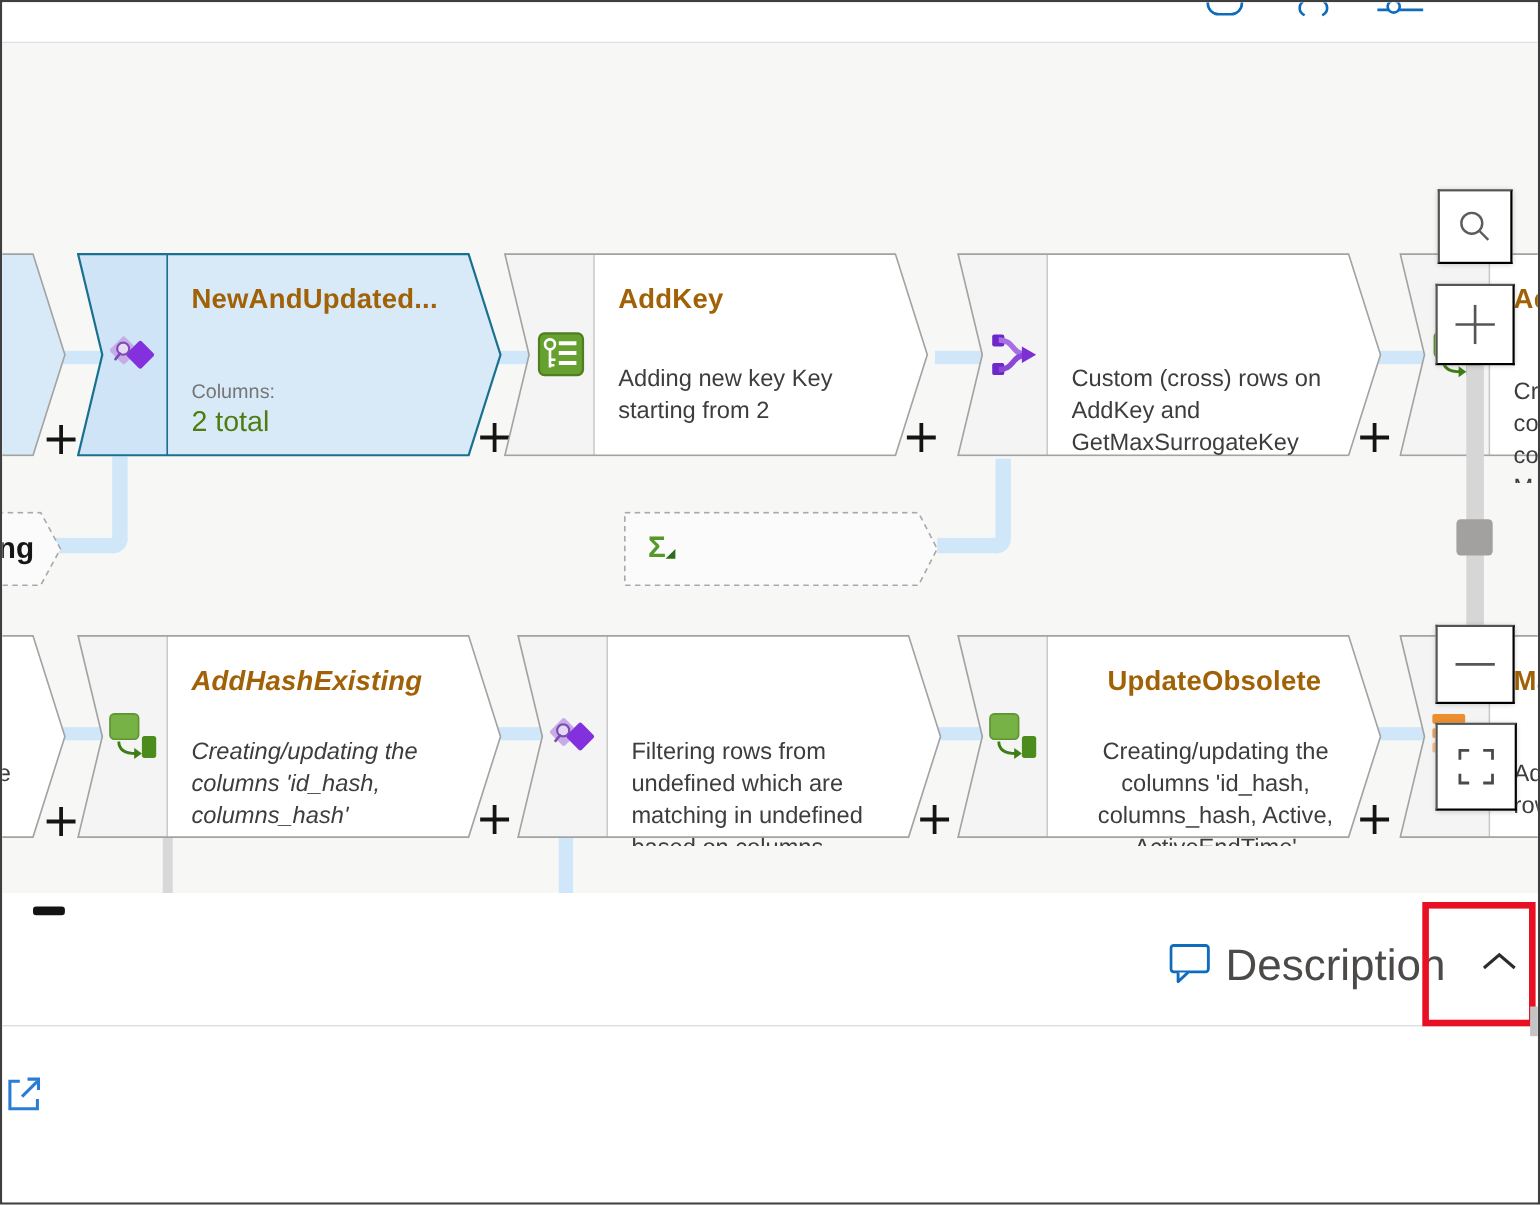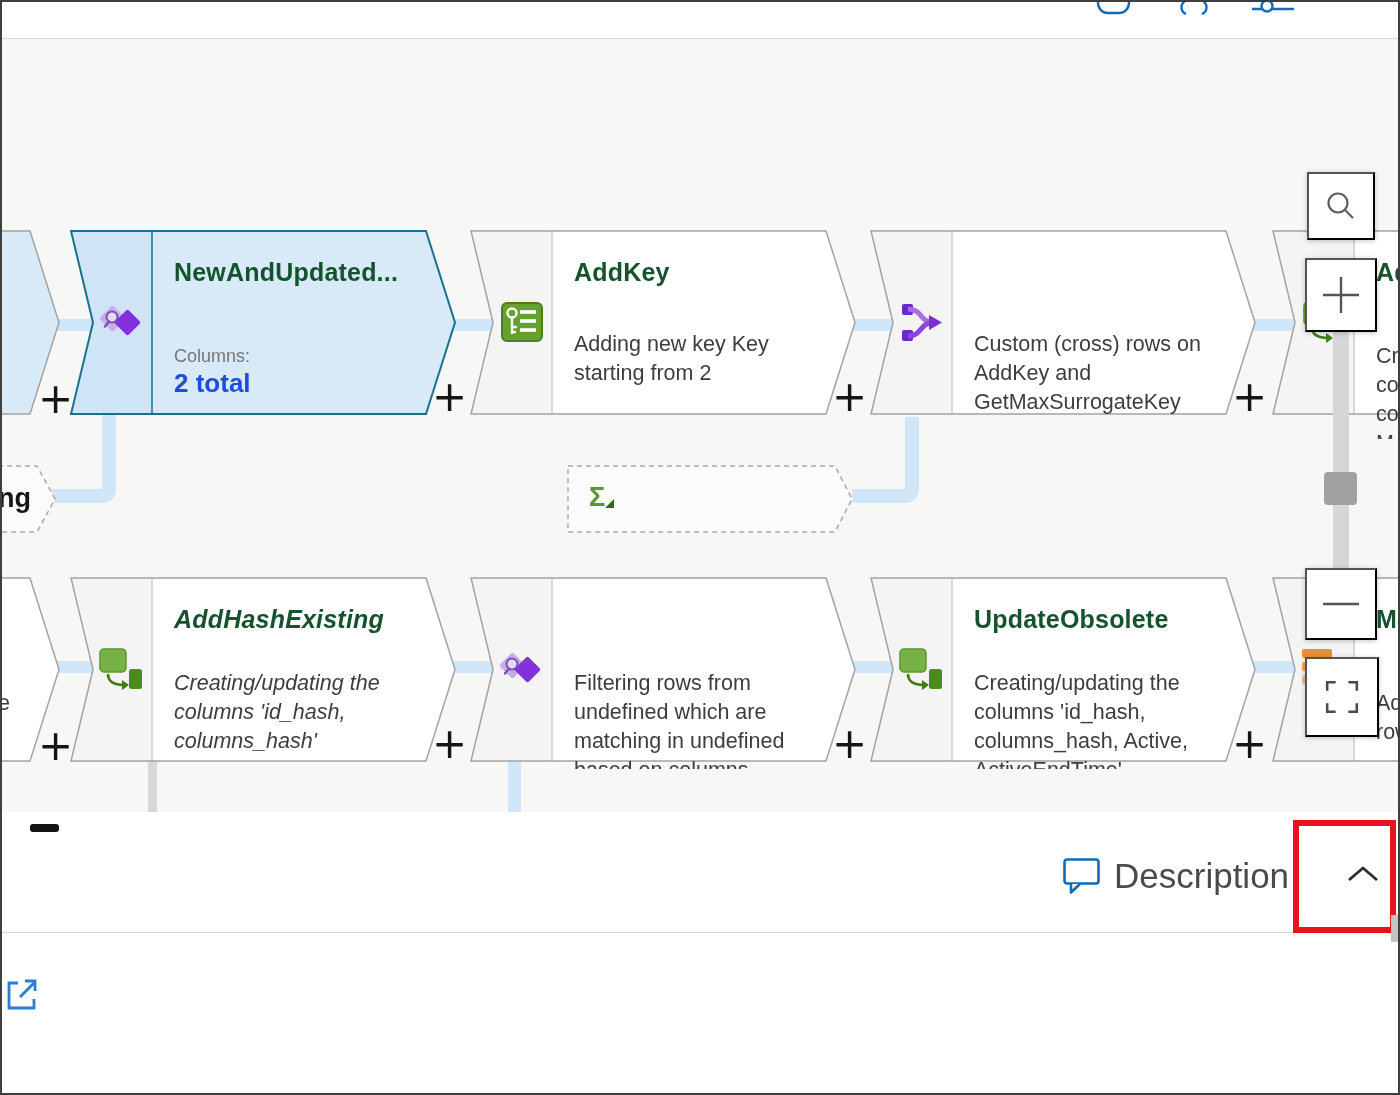--- a/index.html
+++ b/index.html
@@ -16,47 +16,47 @@
   .canvas { position:absolute; left:0; top:37px; width:1400px; height:773px; background:#f7f7f6;
             overflow:hidden; }
 
   .conn { position:absolute; background:#cfe7f8; z-index:1; }
   .conn-gray { position:absolute; background:#d8d8d8; z-index:1; }
   .corner { position:absolute; background:#cfe7f8; z-index:1; border-bottom-right-radius:13px; }
 
   .node { position:absolute; width:387px; height:185px; z-index:2; }
   .node .shape { position:absolute; left:0; top:0; }
   .node .title { position:absolute; left:104px; top:28px; width:260px; font-size:25px; font-weight:700;
-                 color:#14532d; letter-spacing:.2px; white-space:nowrap; }
+                 color:#a16207; letter-spacing:.2px; white-space:nowrap; }
   .node .desc  { position:absolute; left:104px; top:100px; width:262px; font-size:21.5px; color:#3d3d3d;
                  line-height:29px; white-space:pre-line; overflow:hidden; }
   .node .desc.clip4 { top:92px; max-height:100px; }
   .node .cols-label { position:absolute; left:104px; top:116px; font-size:18px; color:#767676; }
-  .node .cols-value { position:absolute; left:104px; top:138px; font-size:26px; font-weight:700; color:#1d4ed8;text-align:center; }
+  .node .cols-value { position:absolute; left:104px; top:138px; font-size:26px; font-weight:400; color:#4d7c0f;text-align:center; }
   .node .nicon { position:absolute; left:28px; top:70px; }
   .plus { position:absolute; left:362px; top:146px; font-size:42px; font-weight:400; color:#141414;
           line-height:1; z-index:3; font-family:"DejaVu Sans", sans-serif; }
   .node-mini { position:absolute; height:68px; z-index:2; }
   .node-mini .mini-title { position:absolute; top:18px; font-size:27px; font-weight:700; color:#161616; white-space:nowrap; }
   .sigma { position:absolute; left:22px; top:17px; font-size:27px; font-weight:700; color:#57982a; }
   .sigma:after { content:""; position:absolute; right:-9px; bottom:5px; border-left:9px solid transparent;
                  border-bottom:9px solid #2f6b1a; }
 
   
   .zbtn { position:absolute; background:#fff; box-shadow:0 1px 5px rgba(0,0,0,.22); z-index:4;
           display:flex; align-items:center; justify-content:center; }
   .ztrack { position:absolute; left:1331px; top:293px; width:16px; height:255px; background:#d6d6d6; z-index:3; }
   .zthumb { position:absolute; left:1322px; top:433px; width:33px; height:33px; background:#a3a1a0;
             border-radius:4px; z-index:4; }
 
   
   .descbar { position:absolute; left:0; top:810px; width:1400px; height:121px; background:#fff;
              border-bottom:1px solid #d6d6d6; z-index:2; }
   .descbar .dash { position:absolute; left:28px; top:12px; width:29px; height:8px; background:#141414; border-radius:3px; }
-  .descbar .dlabel { position:absolute; left:1112px; top:44px; font-size:35px; color:#4c4a48; }
+  .descbar .dlabel { position:absolute; left:1112px; top:44px; font-size:40px; color:#4c4a48; }
   .descbar .dicon { position:absolute; left:1061px; top:46px; }
   .redbox { position:absolute; left:1291px; top:8px; width:103px; height:113px;
             border:6px solid #e81123; z-index:6; }
   .chev { position:absolute; left:1340px; top:50px; z-index:7; cursor:pointer; background:transparent; border:none; }
   .lowerpanel { position:absolute; left:0; top:931px; width:1400px; height:164px; background:#fff; }
   .scrollfrag { position:absolute; left:1389px; top:913px; width:9px; height:27px; background:#c4c4c4; z-index:5; }
 </style>
 </head>
 <body>
 
@@ -118,21 +118,21 @@
         <circle cx="14" cy="17" r="5.5" fill="rgba(255,255,255,.55)" stroke="#7a4fb5" stroke-width="2"></circle>
         <line x1="11" y1="21.5" x2="7" y2="26.5" stroke="#7a4fb5" stroke-width="2.4" stroke-linecap="round"></line>
       </svg>
     </span>
     <div class="title">NewAndUpdated...</div>
     <div class="cols-label">Columns:</div>
     <div class="cols-value">2 total</div>
     <span class="plus">+</span>
   </div>
 
-  <div class="node" style="left:468px; top:191px;">
+  <div class="node" style="left:456px; top:191px;">
     <svg class="shape" width="387" height="185" viewBox="0 0 387 185">
       <polygon points="1,1 356,1 385,92.5 356,184 1,184 23,92.5" fill="#fff"></polygon>
       <path d="M1,1 L82,1 L82,184 L1,184 L23,92.5 Z" fill="#f4f4f4"></path>
       <line x1="82" y1="1" x2="82" y2="184" stroke="#c6c6c6" stroke-width="1.3"></line>
       <polygon points="1,1 356,1 385,92.5 356,184 1,184 23,92.5" fill="none" stroke="#a3a3a3" stroke-width="1.5"></polygon>
     </svg>
     <span class="nicon" style="left:30px;">
       <svg width="44" height="44" viewBox="0 0 44 44">
         <rect x="2" y="3" width="40" height="38" rx="5" fill="#66a02e" stroke="#507d1f" stroke-width="2"></rect>
         <circle cx="12" cy="13" r="4.5" fill="none" stroke="#fff" stroke-width="2.4"></circle>
@@ -253,21 +253,21 @@
         <line x1="11" y1="21.5" x2="7" y2="26.5" stroke="#7a4fb5" stroke-width="2.4" stroke-linecap="round"></line>
       </svg>
     </span>
     <div class="desc clip4">Filtering rows from
 undefined which are
 matching in undefined
 based on columns</div>
     <span class="plus">+</span>
   </div>
 
-  <div class="node" style="left:868px; top:538px;">
+  <div class="node" style="left:868px; top:538px;text-align:center;">
     <svg class="shape" width="387" height="185" viewBox="0 0 387 185">
       <polygon points="1,1 356,1 385,92.5 356,184 1,184 23,92.5" fill="#fff"></polygon>
       <path d="M1,1 L82,1 L82,184 L1,184 L23,92.5 Z" fill="#f4f4f4"></path>
       <line x1="82" y1="1" x2="82" y2="184" stroke="#c6c6c6" stroke-width="1.3"></line>
       <polygon points="1,1 356,1 385,92.5 356,184 1,184 23,92.5" fill="none" stroke="#a3a3a3" stroke-width="1.5"></polygon>
     </svg>
     <span class="nicon">
       <svg width="46" height="44" viewBox="0 0 46 44">
         <rect x="2" y="2" width="26" height="23" rx="4" fill="#76b245" stroke="#5d9430" stroke-width="1.5"></rect>
         <rect x="31" y="22" width="13" height="20" rx="2.5" fill="#4c8c1d"></rect>

